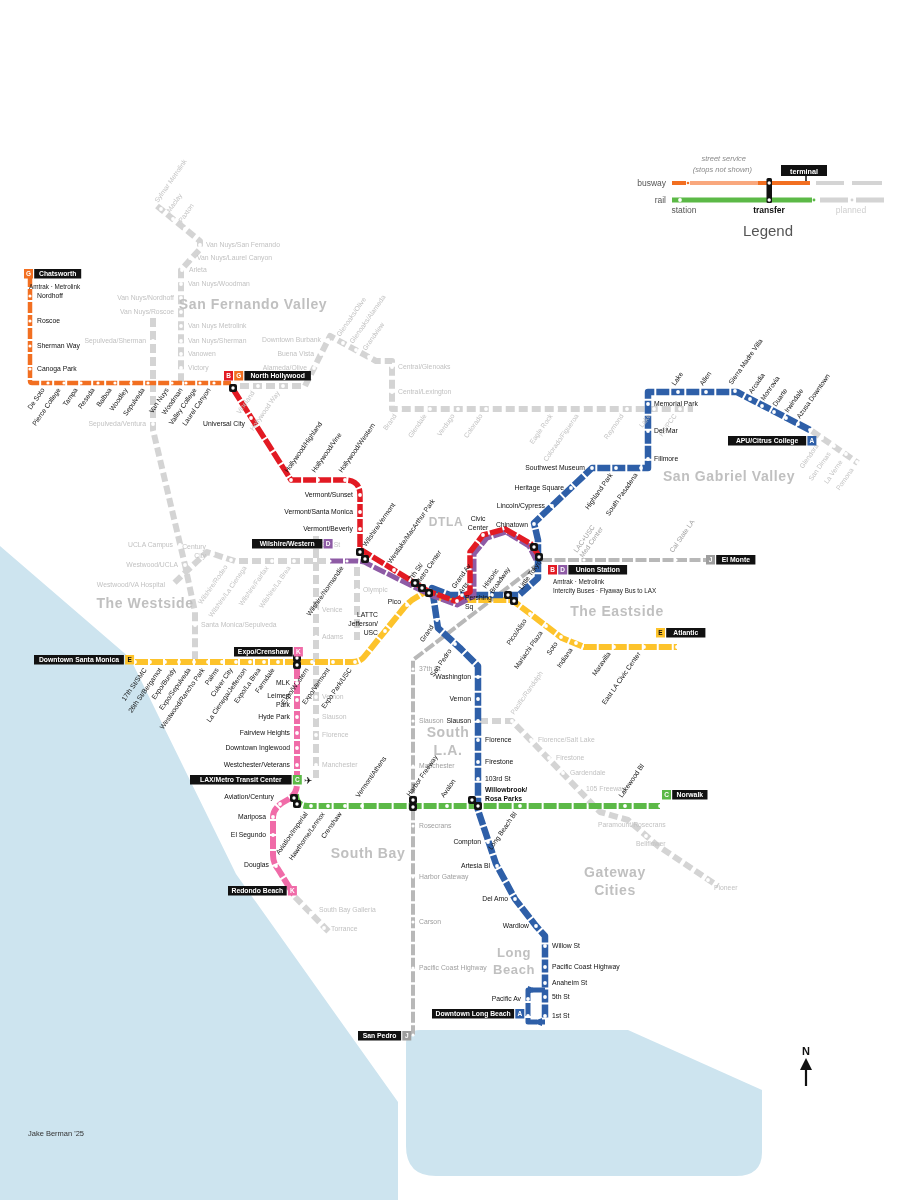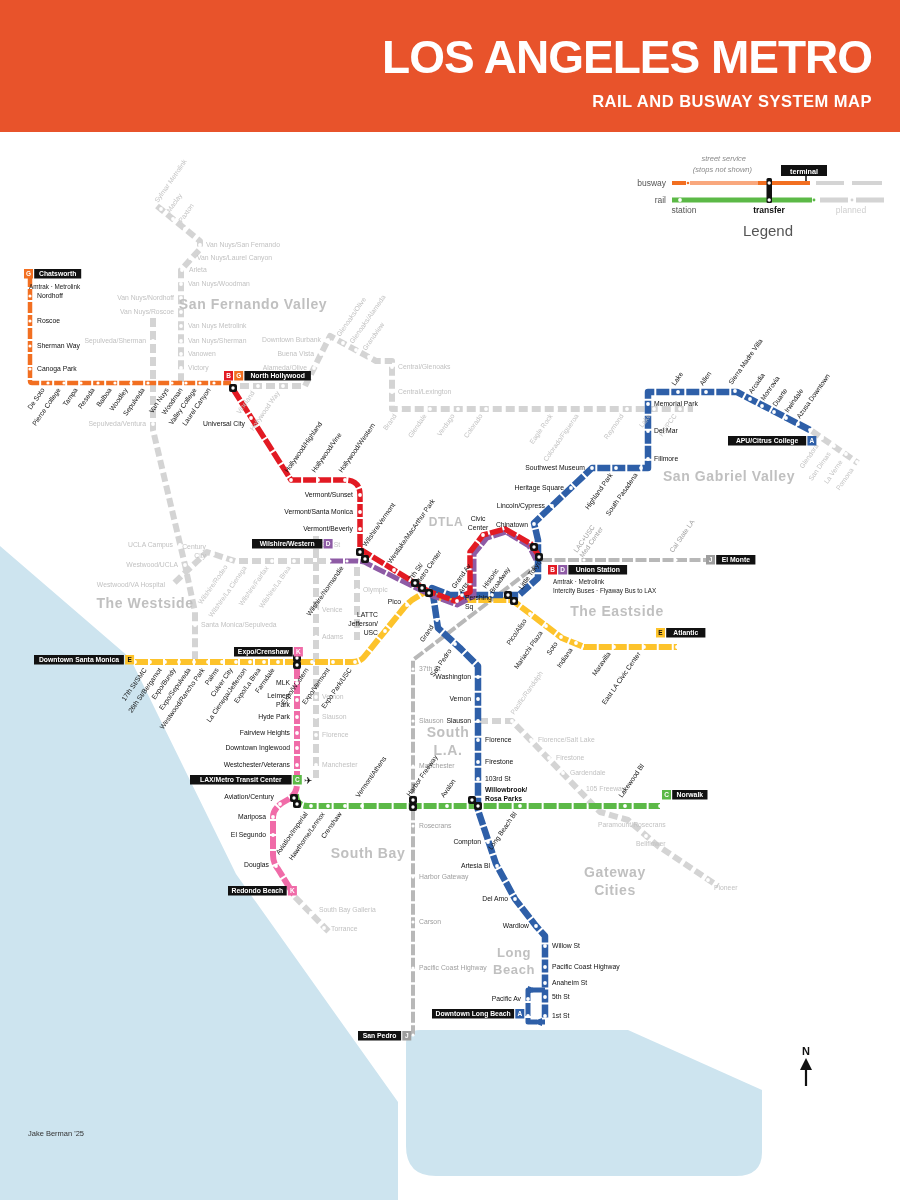--- a/index.html
+++ b/index.html
@@ -10,24 +10,20 @@
           font-weight:bold;letter-spacing:-1px;white-space:nowrap;}
   .hdr .sub{position:absolute;right:28px;top:92px;color:#fff;font-size:16.5px;
           font-weight:bold;letter-spacing:.5px;}
   svg{position:absolute;left:0;top:0;z-index:1;}
   svg text{font-family:"Liberation Sans",sans-serif;}
 </style>
 </head>
 <body>
 
 <div class="stage">
-  <div class="hdr" id="hdr" style="background: rgb(232, 83, 43);">
-    <h1>LOS ANGELES METRO</h1>
-    <div class="sub">RAIL AND BUSWAY SYSTEM MAP</div>
-  </div>
   <svg id="map" width="900" height="1200" viewBox="0 0 900 1200">
       <path d="M0,546 L130,658 L236,874 L334,1012 L398,1102 L398,1200 L0,1200 Z" fill="#CDE4EF"></path>
       <path d="M420,1030 L628,1030 L762,1090 L762,1152 Q762,1176 736,1176 L436,1176 Q406,1176 406,1146 L406,1044 Q406,1030 420,1030 Z" fill="#CDE4EF"></path>
       <path d="M157,206 L200,241 V249 L181,270 V382" fill="none" stroke="#D4D4D4" stroke-width="6" stroke-dasharray="9 4" stroke-linejoin="round"></path>
       <path d="M153,318 V430 L185,565 L195,612 V659" fill="none" stroke="#D4D4D4" stroke-width="6" stroke-dasharray="9 4" stroke-linejoin="round"></path>
       <path d="M326,561 H235 L207,552 L172,585" fill="none" stroke="#D4D4D4" stroke-width="6" stroke-dasharray="9 4" stroke-linejoin="round"></path>
       <path d="M240,386 H305 L330,336 L376,361 H392 V409 H693" fill="none" stroke="#D4D4D4" stroke-width="6" stroke-dasharray="9 4" stroke-linejoin="round"></path>
       <path d="M357,567 V640" fill="none" stroke="#D4D4D4" stroke-width="6" stroke-dasharray="9 4" stroke-linejoin="round"></path>
       <path d="M316,536 V778" fill="none" stroke="#D4D4D4" stroke-width="6" stroke-dasharray="9 4" stroke-linejoin="round"></path>
       <path d="M479,721 H512 L600,812 L628,820 L658,846 L718,886" fill="none" stroke="#D4D4D4" stroke-width="6" stroke-dasharray="9 4" stroke-linejoin="round"></path>

